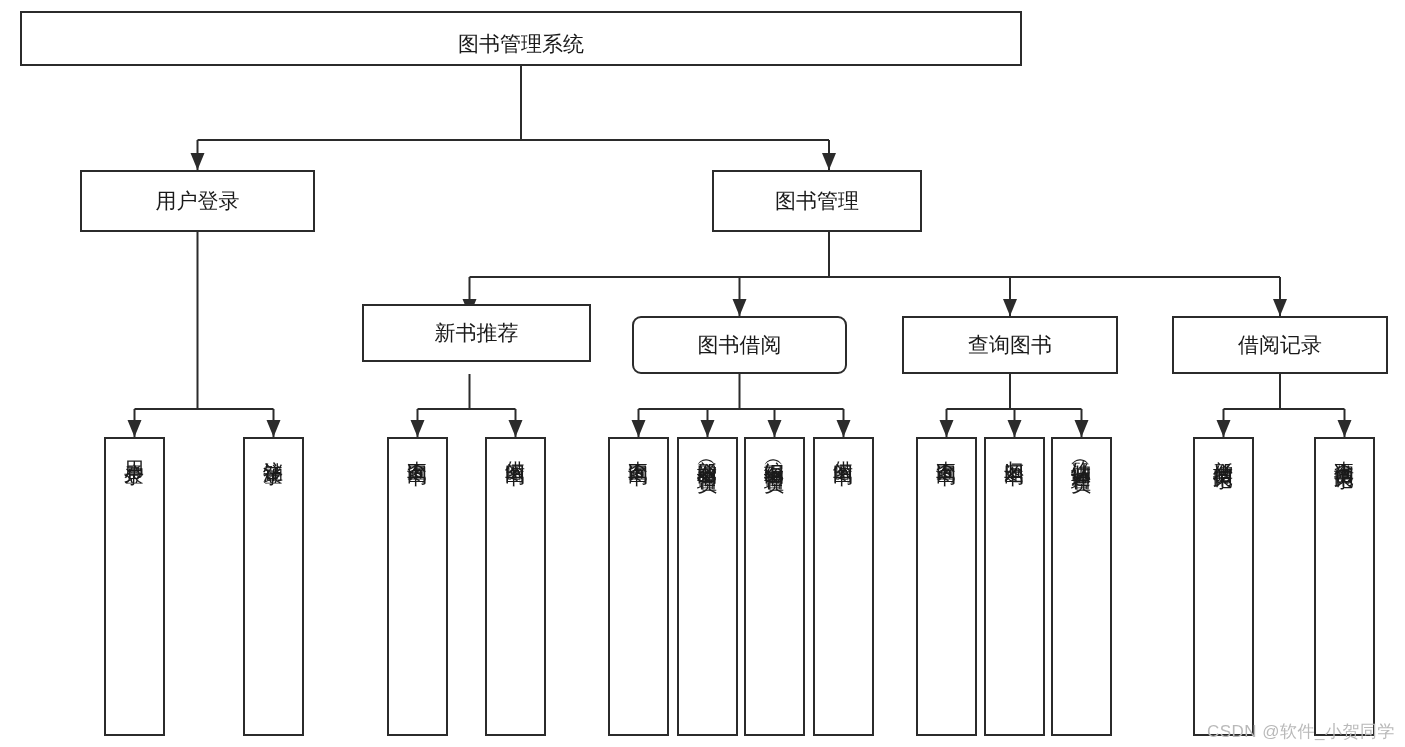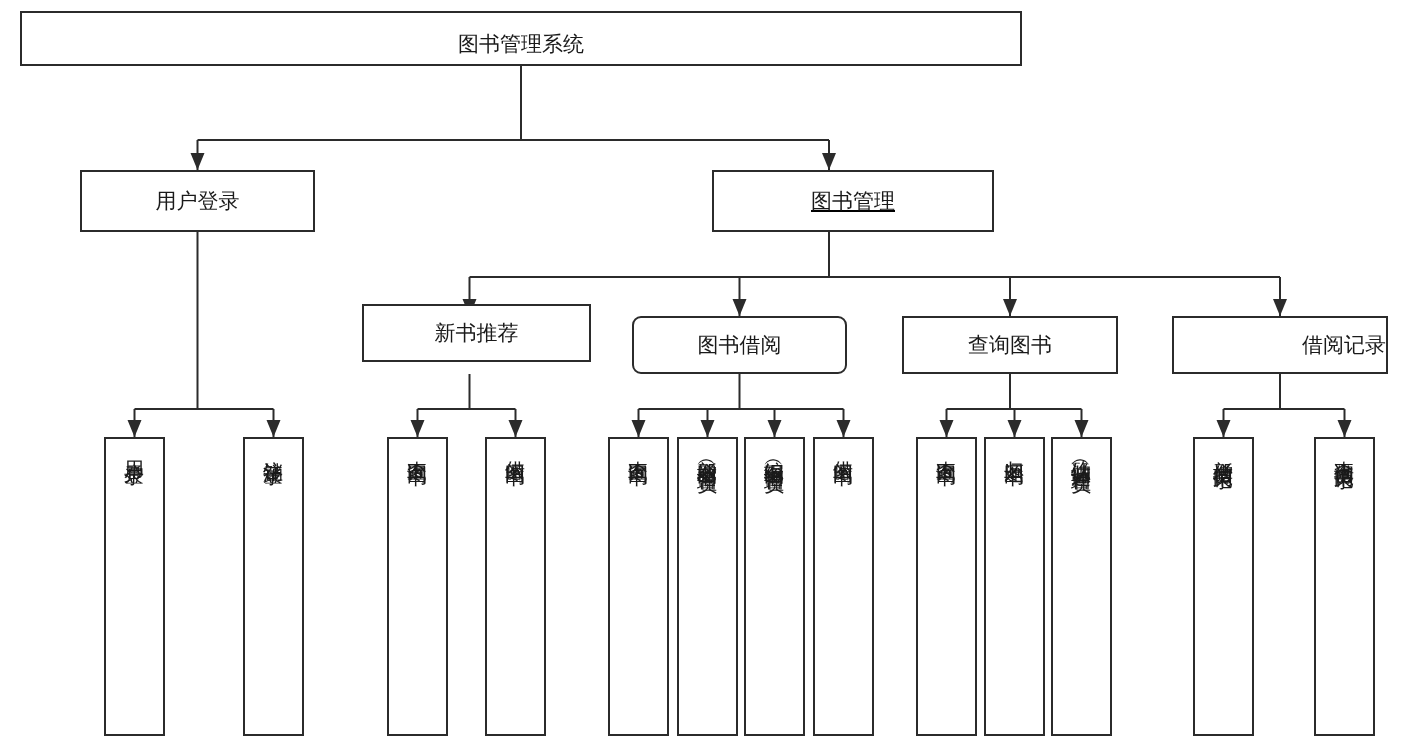--- a/index.html
+++ b/index.html
@@ -139,33 +139,33 @@
         <polygon points="1337.5,420 1351.5,420 1344.5,437" class="arrow-head"></polygon>
       </g>
   </svg>
   <div id="node-layer">
       <div class="node horizontal root" style="left: 20px; top: 11px; width: 1002px; height: 55px;">
         <span class="node-label">图书管理系统</span>
       </div>
       <div class="node horizontal" style="left: 80px; top: 170px; width: 235px; height: 62px;">
         <span class="node-label">用户登录</span>
       </div>
-      <div class="node horizontal" style="left: 712px; top: 170px; width: 282px; height: 62px; text-decoration: underline;">
+      <div class="node horizontal" style="left: 712px; top: 170px; width: 210px; height: 62px;">
         <span class="node-label">图书管理</span>
       </div>
       <div class="node horizontal" style="left: 362px; top: 304px; width: 229px; height: 58px;">
         <span class="node-label">新书推荐</span>
       </div>
       <div class="node horizontal" style="left: 632px; top: 316px; width: 215px; height: 58px; border-radius: 9px;">
         <span class="node-label">图书借阅</span>
       </div>
       <div class="node horizontal" style="left: 902px; top: 316px; width: 216px; height: 58px;">
         <span class="node-label">查询图书</span>
       </div>
-      <div class="node horizontal" style="left: 1172px; top: 316px; width: 216px; height: 58px; justify-content: flex-end;">
+      <div class="node horizontal" style="left: 1172px; top: 316px; width: 216px; height: 58px;">
         <span class="node-label">借阅记录</span>
       </div>
       <div class="node vertical" style="left: 104px; top: 437px; width: 61px; height: 299px;">
         <span class="node-label">用户登录</span>
       </div>
       <div class="node vertical" style="left: 243px; top: 437px; width: 61px; height: 299px;">
         <span class="node-label">注销登录</span>
       </div>
       <div class="node vertical" style="left: 387px; top: 437px; width: 61px; height: 299px;">
         <span class="node-label">查询图书</span>
@@ -194,13 +194,14 @@
       <div class="node vertical" style="left: 1051px; top: 437px; width: 61px; height: 299px;">
         <span class="node-label">确认归还（管理员）</span>
       </div>
       <div class="node vertical" style="left: 1193px; top: 437px; width: 61px; height: 299px;">
         <span class="node-label">新增借阅记录</span>
       </div>
       <div class="node vertical" style="left: 1314px; top: 437px; width: 61px; height: 299px;">
         <span class="node-label">查询借阅记录</span>
       </div>
     </div>
+  <div id="watermark">CSDN @软件_小贺同学</div>
 </div>
 
 </body></html>

